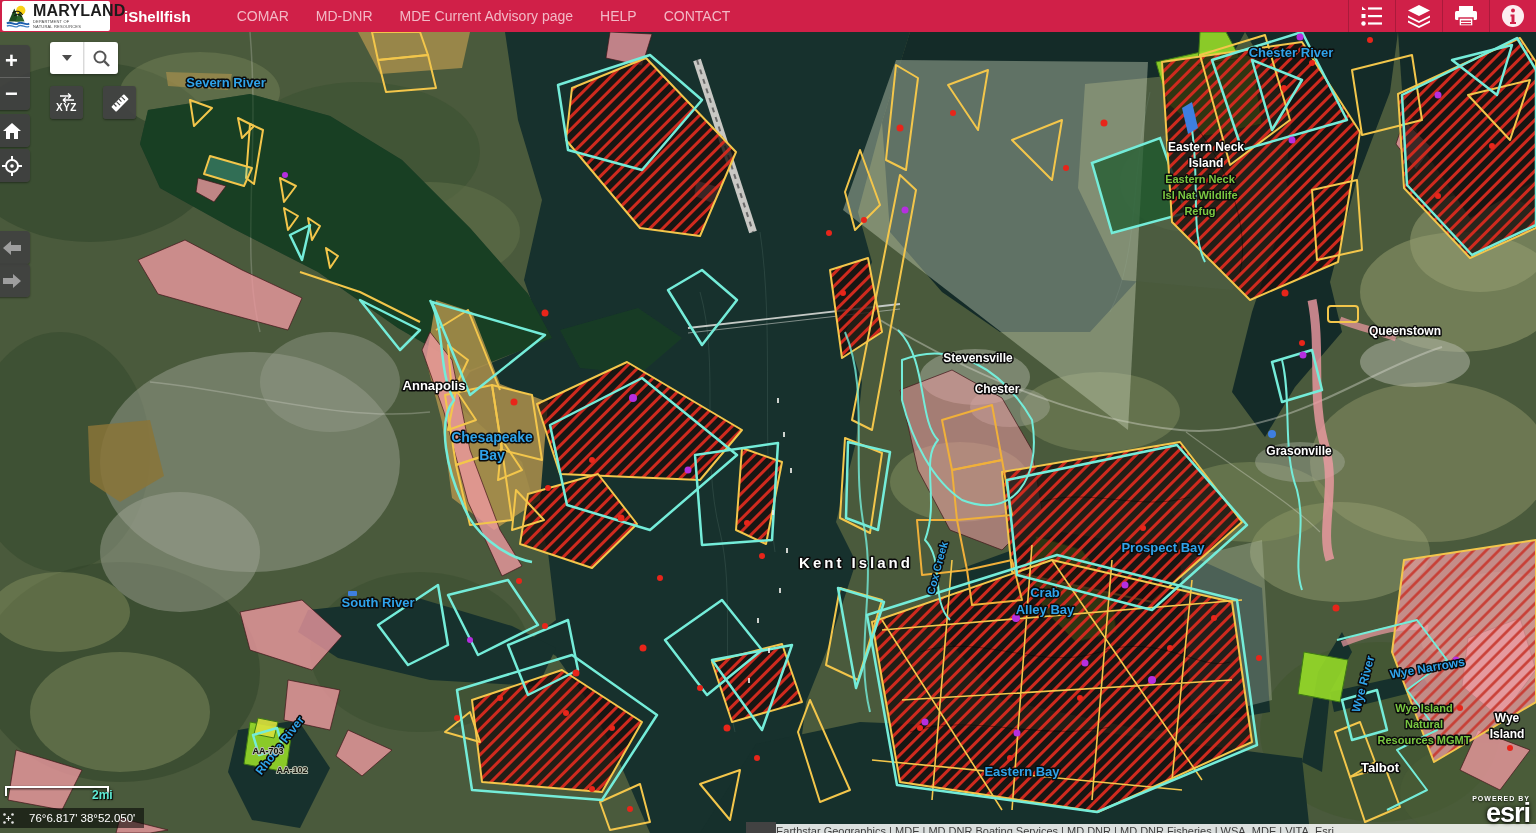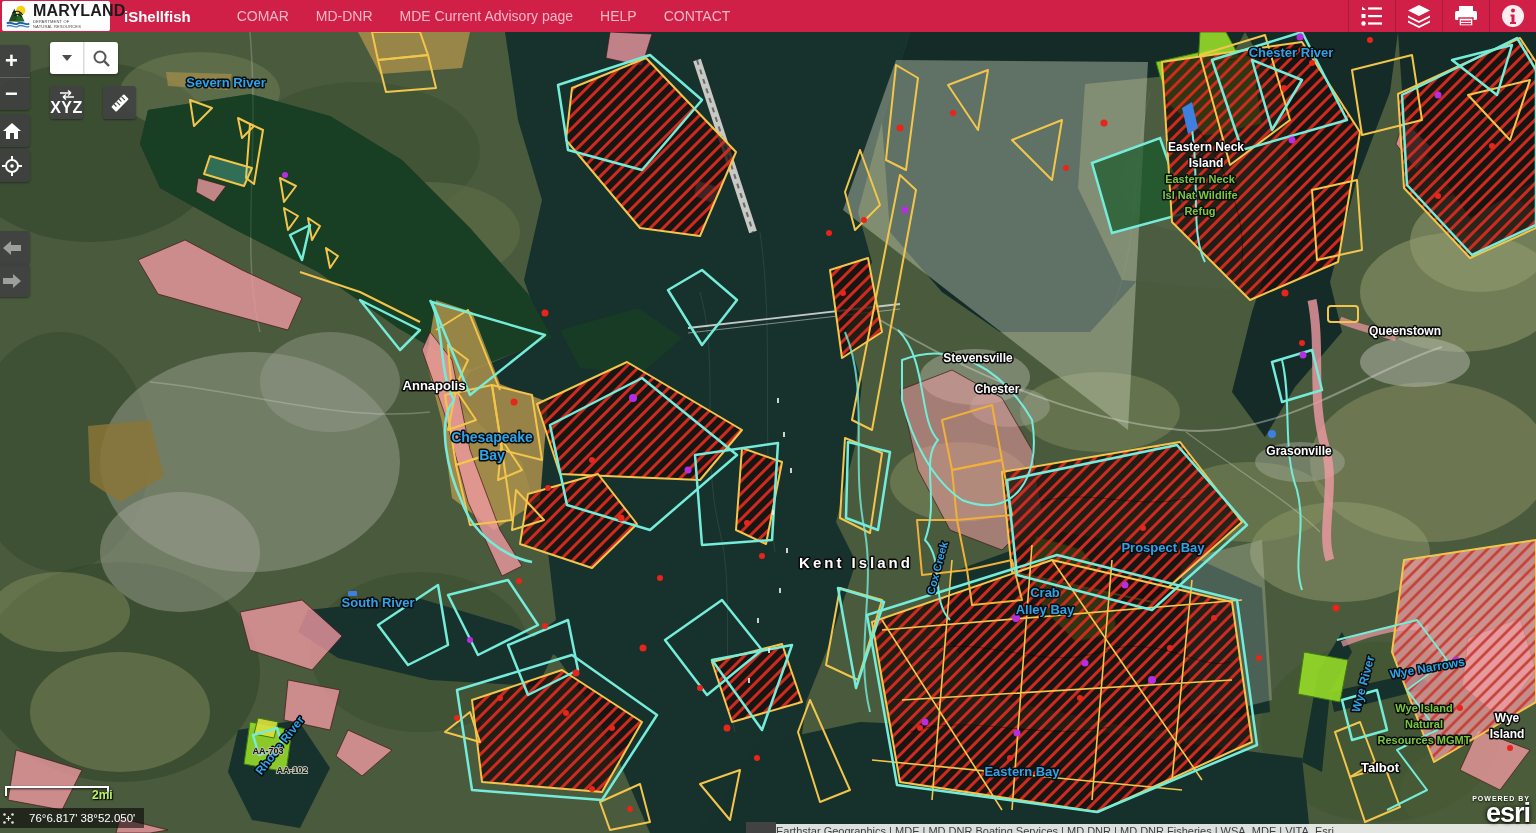--- a/index.html
+++ b/index.html
@@ -33,32 +33,32 @@
   .search input{width:211px;border:none;outline:none;padding:0 10px;font-size:15px;color:#555;
     font-family:"Liberation Sans",sans-serif;}
   .search input::placeholder{color:#9b9b9b;}
   .search .go{width:33px;background:#fff;border-left:1px solid #eee;display:flex;
     align-items:center;justify-content:center;cursor:pointer;}
   
   .tools{position:absolute;left:50px;top:54px;z-index:30;display:flex;gap:20px;}
   .tbtn{width:33px;height:33px;background:rgba(66,66,66,.92);border-radius:3px;color:#fff;
     display:flex;flex-direction:column;align-items:center;justify-content:center;cursor:pointer;
     box-shadow:0 1px 2px rgba(0,0,0,.4);}
-  .tbtn .xyz{font-size:16px;font-weight:700;letter-spacing:.5px;line-height:1;}
+  .tbtn .xyz{font-size:10px;font-weight:700;letter-spacing:.5px;line-height:1;}
   
   .ctl{position:absolute;left:-7px;width:37px;background:rgba(64,64,64,.9);border-radius:4px;
     z-index:30;box-shadow:0 1px 2px rgba(0,0,0,.4);color:#fff;text-align:center;cursor:pointer;}
   .ctl .zbtn{height:32px;line-height:32px;font-size:22px;font-weight:700;}
   .ctl .zbtn + .zbtn{border-top:1px solid rgba(255,255,255,.18);}
   .sq{height:33px;display:flex;align-items:center;justify-content:center;}
   
   .scalebar{position:absolute;left:5px;top:754px;width:100px;height:8px;z-index:20;
     border-left:2px solid #fff;border-right:2px solid #fff;border-top:2px solid #fff;
     filter:drop-shadow(0 1px 1px rgba(0,0,0,.8));}
-  .scalelabel{position:absolute;left:92px;top:756px;color:#bef264;font-size:12px;font-weight:700;
+  .scalelabel{position:absolute;left:92px;top:756px;color:#5eead4;font-size:12px;font-weight:700;
     text-shadow:0 0 3px #000,1px 1px 1px #000;z-index:21;}
   
   .coords{position:absolute;left:0;top:776px;height:20px;min-width:136px;z-index:22;
     background:rgba(0,0,0,.55);color:#fff;font-size:11.5px;display:flex;align-items:center;
     gap:14px;padding:0 6px 0 2px;}
   
   .attr-dark{position:absolute;left:746px;top:790px;width:30px;height:11px;background:#424242;z-index:22;}
   .attribution{position:absolute;left:776px;right:0;top:792px;height:24px;overflow:hidden;
     background:rgba(255,255,255,.85);z-index:22;}
   .attribution span{display:block;font-size:11px;color:#3d3d3d;white-space:nowrap;line-height:14px;}

